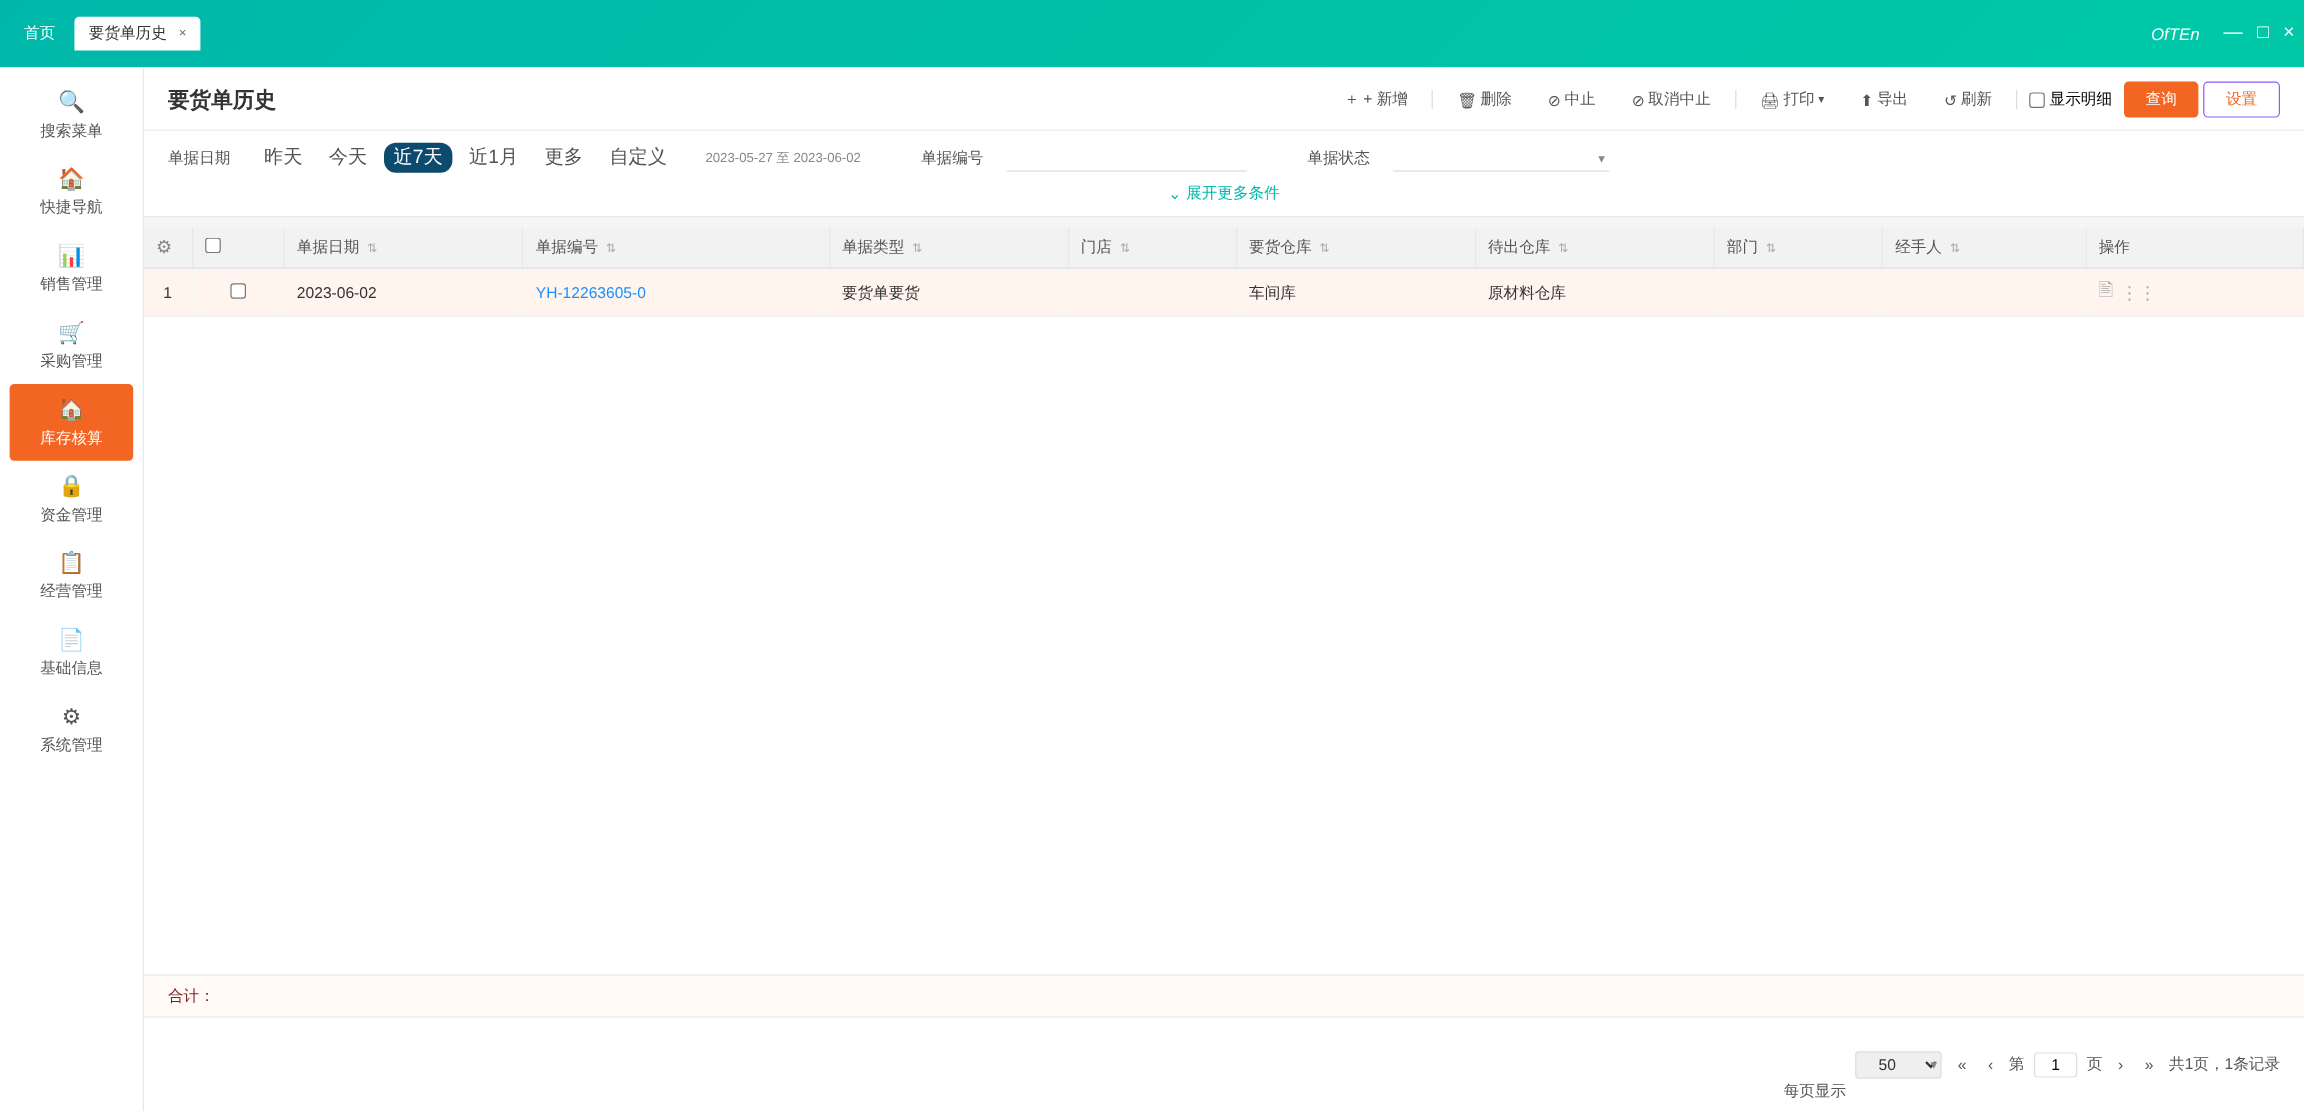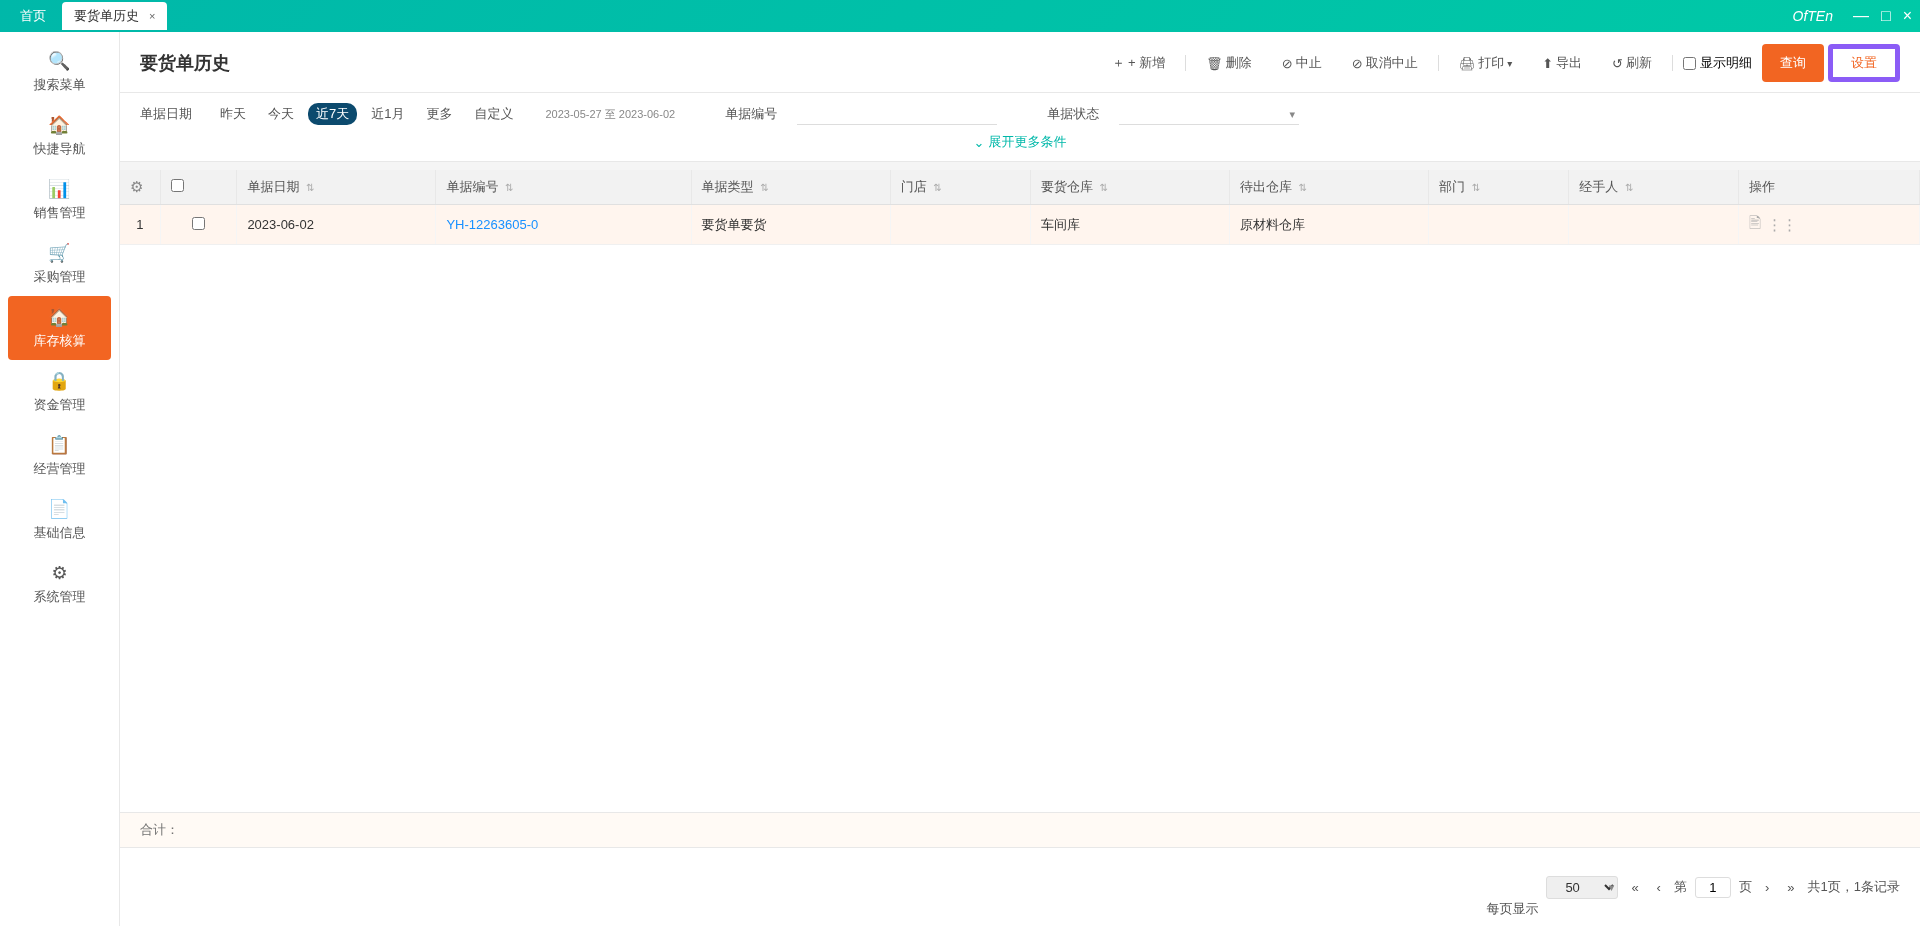--- a/index.html
+++ b/index.html
@@ -1,20 +1,20 @@
 <!DOCTYPE html>
 <html><head>
   <meta charset="utf-8">
   <style>
     * { box-sizing: border-box; margin: 0; padding: 0; font-family: "Microsoft YaHei", Arial, sans-serif; font-size: 13px; }
     body { display: flex; flex-direction: column; height: 926px; overflow: hidden; background: #f5f5f5; }
 
     
     .top-bar {
-      height: 32px;
+      height: 56px;
       background: linear-gradient(135deg, #00b8a9 0%, #00c9a7 100%);
       display: flex;
       align-items: center;
       padding: 0 8px;
       gap: 4px;
       flex-shrink: 0;
     }
     .tab-item {
       height: 28px;
       padding: 0 12px;
@@ -94,21 +94,21 @@
     .toolbar-btn {
       display: flex; align-items: center; gap: 3px;
       padding: 4px 10px; border: none; background: none;
       cursor: pointer; color: #555; font-size: 13px;
     }
     .btn-query {
       background: #f26522; color: #fff; border: none;
       padding: 6px 18px; border-radius: 4px; cursor: pointer; font-size: 13px;
     }
     .btn-settings {
-      background: #fff; color: #f26522; border: 5px solid #8b5cf6;
+      background: #fff; color: #f26522; border: 1px solid #8b5cf6;
       padding: 5px 18px; border-radius: 4px; cursor: pointer; font-size: 13px;
     }
     .toolbar-divider { width: 1px; height: 16px; background: #ddd; }
 
     
     .filter-area {
       background: #fff;
       padding: 10px 20px;
       border-bottom: 1px solid #e8e8e8;
       flex-shrink: 0;
@@ -116,21 +116,21 @@
     .filter-row {
       display: flex;
       align-items: center;
       gap: 20px;
       flex-wrap: wrap;
     }
     .filter-label { color: #555; white-space: nowrap; }
     .date-chips { display: flex; gap: 6px; align-items: center; }
     .date-chip {
       padding: 2px 8px; border-radius: 10px; cursor: pointer;
-      font-size: 13px; color: #555;
+      font-size: 16px; color: #555;
     }
     .date-chip.active { background: #0c4a6e; color: #fff; border-radius: 10px; }
     .date-range { font-size: 11px; color: #888; margin-left: 4px; }
     .filter-input {
       border: none; border-bottom: 1px solid #ddd;
       padding: 3px 6px; font-size: 13px; min-width: 140px; outline: none;
       color: #333;
     }
     .filter-select {
       border: none; border-bottom: 1px solid #ddd;
@@ -181,21 +181,21 @@
     .row-num { color: #999; text-align: center; }
     .action-cell { display: flex; gap: 6px; align-items: center; }
     .action-icon { color: #aaa; cursor: pointer; font-size: 15px; }
     .settings-col-icon { cursor: pointer; color: #888; font-size: 15px; }
 
     
     .table-footer-summary {
       background: #fffaf5;
       border-top: 1px solid #e8e8e8;
       padding: 8px 20px;
-      color: #737373;
+      color: #7f1d1d;
       font-size: 13px;
       flex-shrink: 0;
     }
 
     
     .pagination-bar {
       background: #fff;
       border-top: 1px solid #e8e8e8;
       padding: 8px 20px;
       display: flex;

